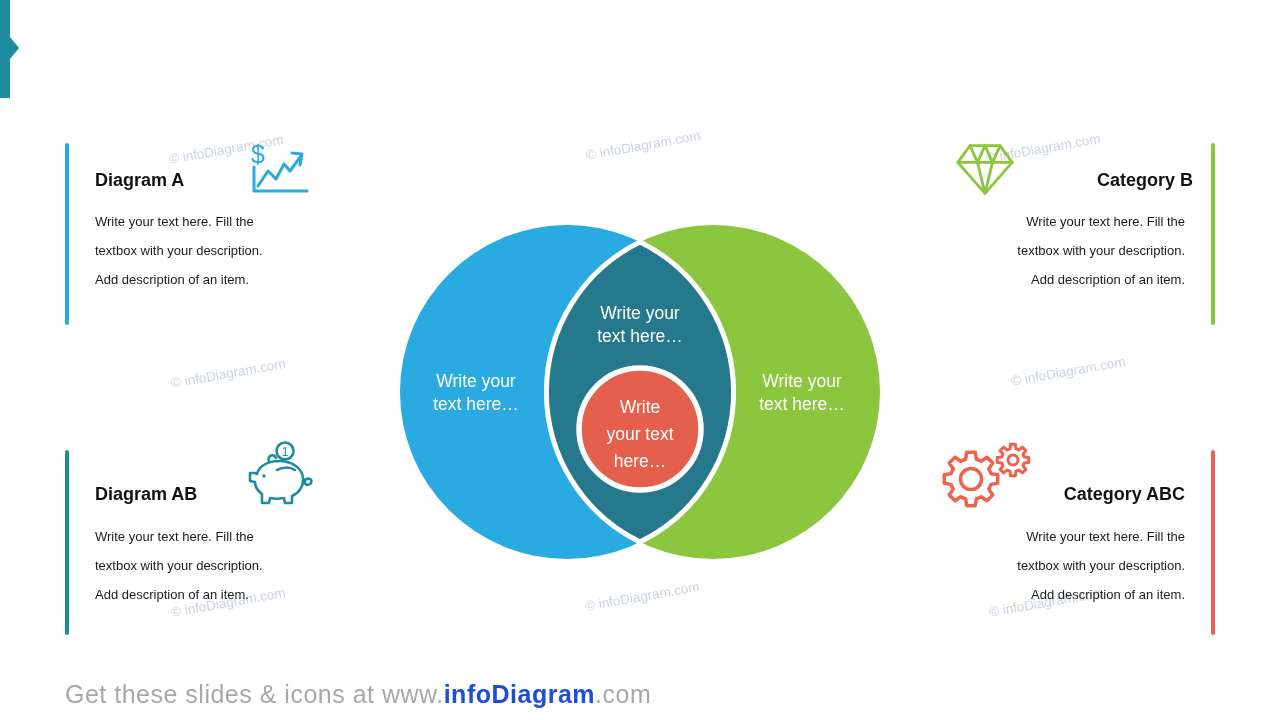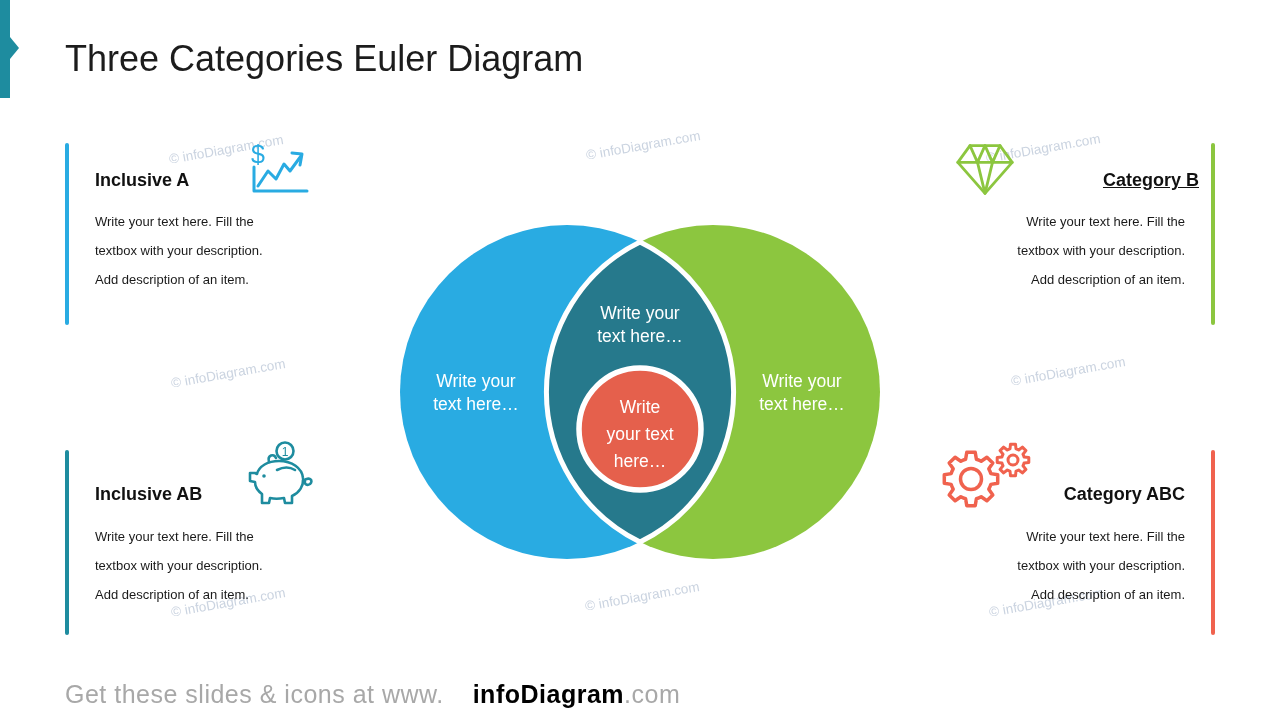--- a/index.html
+++ b/index.html
@@ -20,21 +20,21 @@
   .cat-a,.cat-b{top:143px;height:182px;}
   .cat-ab,.cat-abc{top:450px;height:185px;}
   .cat-a,.cat-ab{left:65px;}
   .cat-b,.cat-abc{left:885px;}
   .vbar{position:absolute;top:0;bottom:0;width:4px;border-radius:2px;}
   .vbar.left{left:0;} .vbar.right{right:0;}
   .vbar-blue{background:#29abe2;} .vbar-green{background:#8cc63f;}
   .vbar-teal{background:#1e8c9f;} .vbar-coral{background:#f0624e;}
   .cat-title{position:absolute;margin:0;font-size:18px;font-weight:700;color:#111;white-space:nowrap;}
   .cat-a .cat-title{left:30px;top:27px;}
-  .cat-b .cat-title{right:16px;top:27px;text-align:left;text-decoration:underline;}
+  .cat-b .cat-title{right:22px;top:27px;text-align:left;}
   .cat-ab .cat-title{left:30px;top:34px;}
   .cat-abc .cat-title{right:30px;top:34px;text-align:right;}
   .cat-body{position:absolute;margin:0;font-size:13px;line-height:29px;color:#1a1a1a;white-space:nowrap;}
   .cat-a .cat-body{left:30px;top:64px;}
   .cat-b .cat-body{right:30px;top:64px;text-align:right;}
   .cat-ab .cat-body{left:30px;top:72px;}
   .cat-abc .cat-body{right:30px;top:72px;text-align:right;}
   .cat-icon{position:absolute;}
   .icon-a{left:180px;top:-4px;}
   .icon-b{left:70px;top:-3px;}
@@ -50,49 +50,48 @@
   .euler text{fill:#ffffff;font-size:17.5px;text-anchor:middle;
               font-family:"Liberation Sans",sans-serif;}
 
   
   .wm{position:absolute;color:#c5cfdd;font-size:13.5px;white-space:nowrap;
       transform:rotate(-10deg);transform-origin:left top;z-index:1;opacity:.9;}
 
   
   .footer{position:absolute;left:65px;top:680px;font-size:25px;color:#a8a8a8;
           letter-spacing:.5px;z-index:2;white-space:nowrap;}
-  .footer .brand{font-weight:700;color:#000000;margin-left:29px;}
+  .footer .brand{font-weight:700;color:#1d4ed8;}
 
   
   .stk-blue{stroke:#29abe2;} .stk-green{stroke:#8cc63f;}
   .stk-teal{stroke:#1e8c9f;} .stk-coral{stroke:#f0624e;}
   .icon-stroke{fill:none;stroke-linecap:round;stroke-linejoin:round;}
 </style>
 </head>
 <body>
 
 <div class="slide">
 
   <div class="accent-bar"></div>
   <div class="accent-arrow"></div>
 
-  <h1 class="title">Three Categories Euler Diagram</h1>
 
   <div class="wm" style="left:168px;top:152px">© infoDiagram.com</div>
   <div class="wm" style="left:585px;top:148px">© infoDiagram.com</div>
   <div class="wm" style="left:985px;top:151px">© infoDiagram.com</div>
   <div class="wm" style="left:170px;top:376px">© infoDiagram.com</div>
   <div class="wm" style="left:1010px;top:374px">© infoDiagram.com</div>
   <div class="wm" style="left:170px;top:605px">© infoDiagram.com</div>
   <div class="wm" style="left:584px;top:599px">© infoDiagram.com</div>
   <div class="wm" style="left:988px;top:605px">© infoDiagram.com</div>
 
   <section class="cat cat-a">
     <div class="vbar left vbar-blue"></div>
-    <h2 class="cat-title">Inclusive A</h2>
+    <h2 class="cat-title">Diagram A</h2>
     <svg class="cat-icon icon-a" width="66" height="56" viewBox="0 0 66 56">
       <text x="6" y="24" font-size="25" fill="#29abe2" font-family="Liberation Sans, sans-serif">$</text>
       <polyline class="icon-stroke stk-blue" stroke-width="3" points="9,28 9,52 62,52"></polyline>
       <polyline class="icon-stroke stk-blue" stroke-width="3" points="13,47 23,32 31,40 39,25 45,32 56,17"></polyline>
       <path class="icon-stroke stk-blue" stroke-width="3" d="M47,14 L57,15 L55,26"></path>
     </svg>
     <p class="cat-body">
       <span>Write your text here. Fill the</span><br>
       <span>textbox with your description.</span><br>
       <span>Add description of an item.</span>
@@ -112,21 +111,21 @@
     </svg>
     <p class="cat-body">
       <span>Write your text here. Fill the</span><br>
       <span>textbox with your description.</span><br>
       <span>Add description of an item.</span>
     </p>
   </section>
 
   <section class="cat cat-ab">
     <div class="vbar left vbar-teal"></div>
-    <h2 class="cat-title">Inclusive AB</h2>
+    <h2 class="cat-title">Diagram AB</h2>
     <svg class="cat-icon icon-ab" width="76" height="72" viewBox="0 0 76 72">
       <g class="icon-stroke stk-teal" stroke-width="2.6">
         <circle cx="42" cy="12" r="8.5"></circle>
         <path d="M14,35 C16,27 25,22 36,22 C49,22 59,29 60,39 C61,47 56,54 49,57 L49,64 L42,64 L41,59 C36,60 31,60 27,59 L26,64 L19,64 L19,55 C15,52 12,47 12,43 L7,42 L7,34 L12,34 Z"></path>
         <path d="M26,23 C24,16 31,14 33,19"></path>
         <path d="M34,31 C40,28 47,28 52,31"></path>
         <path d="M60,42 C66,37 71,41 67,45 C64,47 61,45 62,42"></path>
       </g>
       <circle cx="21" cy="37" r="1.8" fill="#1e8c9f"></circle>
       <text x="42" y="16.5" font-size="12" fill="#1e8c9f" text-anchor="middle" font-family="Liberation Sans, sans-serif">1</text>

